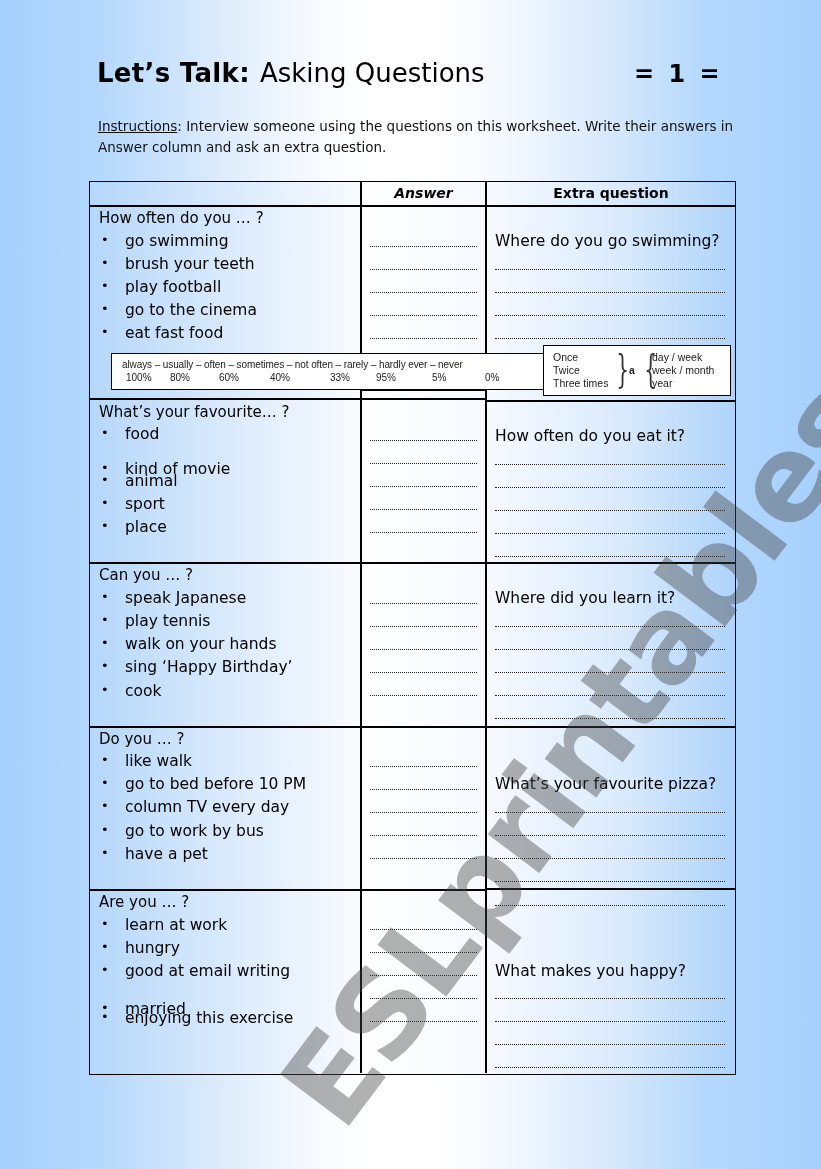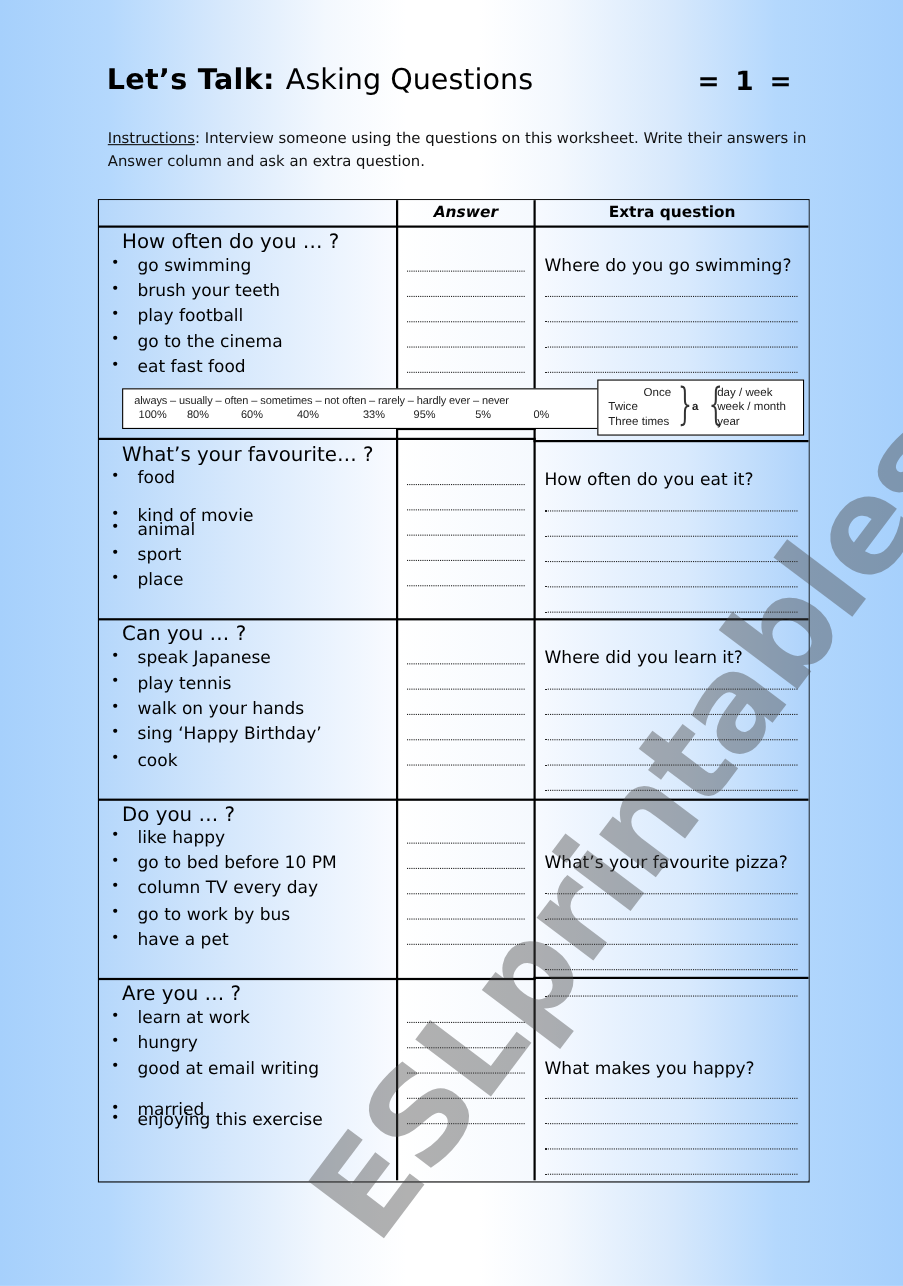--- a/index.html
+++ b/index.html
@@ -19,21 +19,21 @@
 
   .table { left:89px; top:181px; width:647px; height:894px; border:1.5px solid #000; box-sizing:border-box; }
   .vline { position:absolute; width:1.5px; background:#000; }
   .hline { position:absolute; height:1.5px; background:#000; }
 
   .colq { position:absolute; background: linear-gradient(to right, #b5d7fb 0%, #d6e8fc 45%, #f9fbff 100%); }
   .cola { position:absolute; background: linear-gradient(to right, #ffffff 0%, #f5f9fe 100%); }
   .cole { position:absolute; background: linear-gradient(to right, #f7faff 0%, #d9eafd 55%, #aed3fb 100%); }
 
   .hdr { position:absolute; top:3px; font-size:14px; font-weight:bold; text-align:center; }
-  .stem { position:absolute; left:21px; font-size:18px; white-space:nowrap; }
+  .stem { position:absolute; left:9px; font-size:15px; white-space:nowrap; }
   .item { position:absolute; left:35px; font-size:15.5px; white-space:nowrap; }
   .item::before { content:"•"; position:absolute; left:-24px; top:0; font-size:13px; }
   .adots { position:absolute; left:280px; width:107px; height:1px; border-bottom:1.5px dotted #222; }
   .edots { position:absolute; left:405px; width:230px; height:1px; border-bottom:1.5px dotted #222; }
   .eq { position:absolute; left:405px; font-size:15.5px; white-space:nowrap; }
 
   .freqbox { position:absolute; left:21px; top:171px; width:488px; height:37px; background:#fff; border:1.2px solid #000; box-sizing:border-box; font-family:"Liberation Sans", sans-serif; font-size:10px; color:#222; }
   .freqbox .words { position:absolute; left:10px; top:5px; white-space:nowrap; letter-spacing:-0.1px; }
   .freqbox .pct { position:absolute; top:18px; white-space:nowrap; }
   .timesbox { position:absolute; left:453px; top:163px; width:188px; height:51px; background:#fff; border:1.2px solid #000; box-sizing:border-box; font-family:"Liberation Sans", sans-serif; font-size:10.5px; color:#222; }
@@ -102,21 +102,21 @@
     <div class="pct" style="left:58px;">80%</div>
     <div class="pct" style="left:107px;">60%</div>
     <div class="pct" style="left:158px;">40%</div>
     <div class="pct" style="left:218px;">33%</div>
     <div class="pct" style="left:264px;">95%</div>
     <div class="pct" style="left:320px;">5%</div>
     <div class="pct" style="left:373px;">0%</div>
   </div>
 
   <div class="timesbox">
-    <div class="l" style="top:5px;margin-left:32px;">Once</div>
+    <div class="l" style="top:5px;">Once</div>
     <div class="l" style="top:18px;">Twice</div>
     <div class="l" style="top:31px;">Three times</div>
     <div class="brace" style="left:66px;top:-2px;font-size:40px;line-height:48px;transform:scaleX(0.5);">}</div>
     <div class="a">a</div>
     <div class="brace" style="left:94px;top:-2px;font-size:40px;line-height:48px;transform:scaleX(0.5);">{</div>
     <div class="r" style="top:5px;">day / week</div>
     <div class="r" style="top:18px;">week / month</div>
     <div class="r" style="top:31px;">year</div>
   </div>
 
@@ -150,21 +150,21 @@
   <div class="adots" style="top:489px;"></div>
   <div class="adots" style="top:512px;"></div>
   <div class="eq" style="top:407px;">Where did you learn it?</div>
   <div class="edots" style="top:443px;"></div>
   <div class="edots" style="top:466px;"></div>
   <div class="edots" style="top:489px;"></div>
   <div class="edots" style="top:512px;"></div>
   <div class="edots" style="top:535px;"></div>
 
   <div class="stem" style="top:548px;">Do you … ?</div>
-  <div class="item" style="top:570px;">like happy</div>
+  <div class="item" style="top:570px;">like walk</div>
   <div class="item" style="top:593px;">go to bed before 10 PM</div>
   <div class="item" style="top:616px;">column TV every day</div>
   <div class="item" style="top:640px;">go to work by bus</div>
   <div class="item" style="top:663px;">have a pet</div>
   <div class="adots" style="top:583px;"></div>
   <div class="adots" style="top:606px;"></div>
   <div class="adots" style="top:629px;"></div>
   <div class="adots" style="top:652px;"></div>
   <div class="adots" style="top:675px;"></div>
   <div class="eq" style="top:593px;">What’s your favourite pizza?</div>

